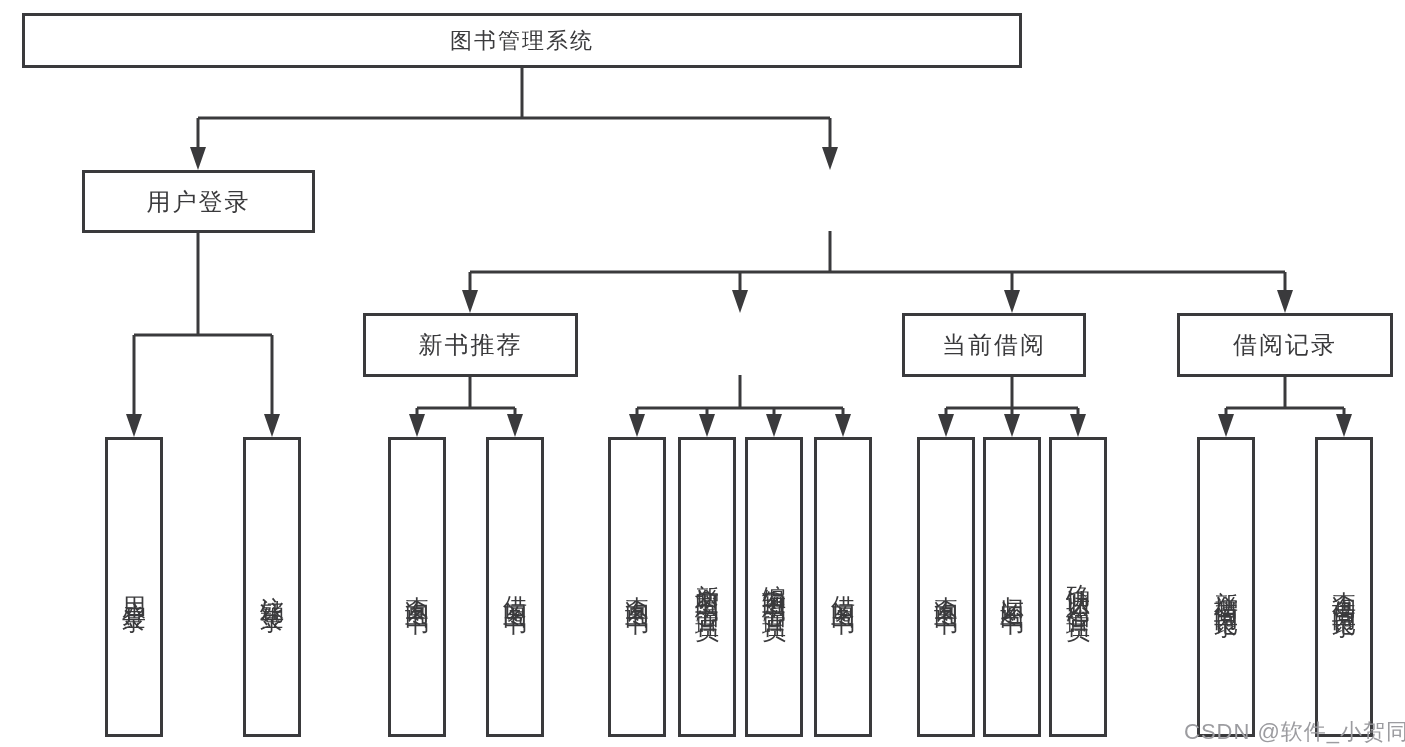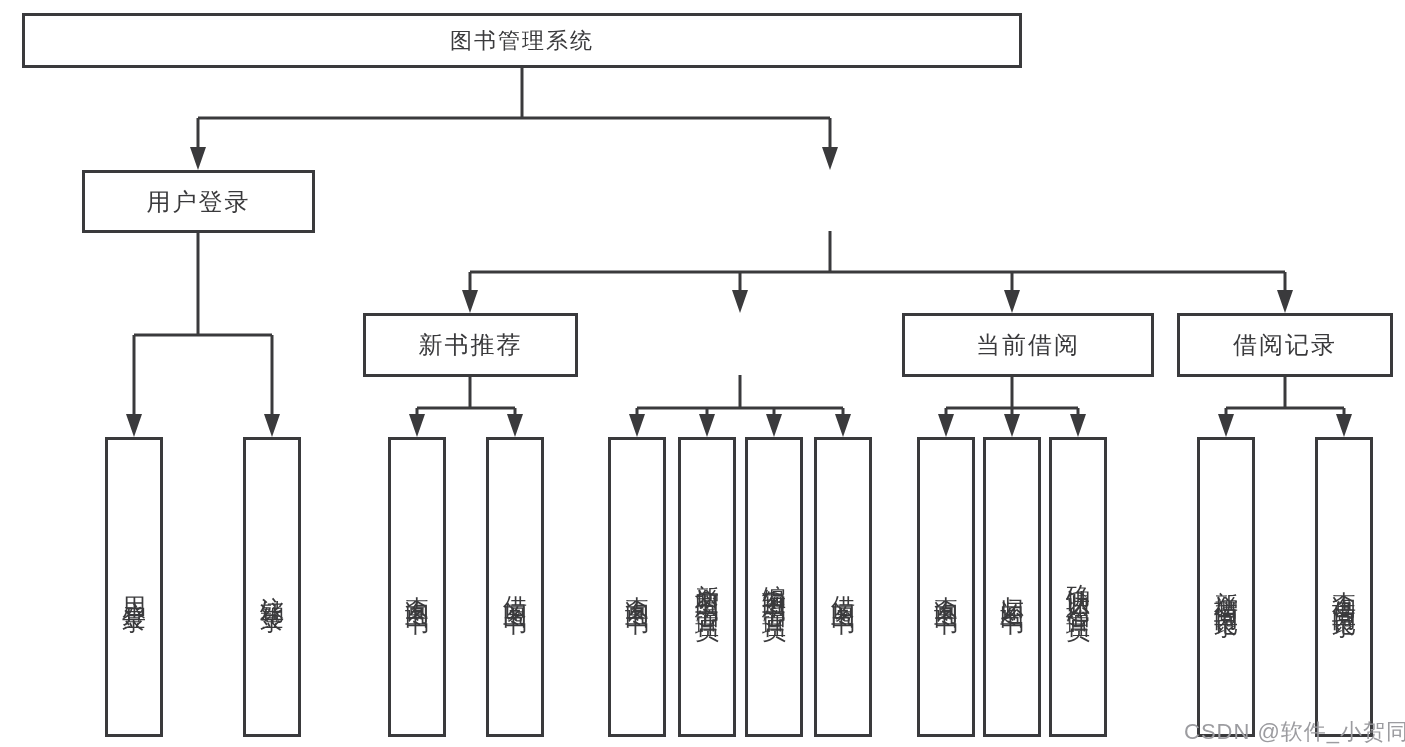--- a/index.html
+++ b/index.html
@@ -107,21 +107,21 @@
     <span class="label">图书管理系统</span>
   </div>
 
   <div class="node lvl" style="left:82px;width:233px;">
     <span class="label">用户登录</span>
   </div>
 
   <div class="node lvl3" style="left:363px;width:215px;">
     <span class="label">新书推荐</span>
   </div>
-  <div class="node lvl3" style="left:902px;width:252px;">
+  <div class="node lvl3" style="left:902px;width:184px;">
     <span class="label">当前借阅</span>
   </div>
   <div class="node lvl3" style="left:1177px;width:216px;">
     <span class="label">借阅记录</span>
   </div>
 
   <div class="node leaf" style="left:105px;">
     <span>用户登录</span>
   </div>
   <div class="node leaf" style="left:243px;">

